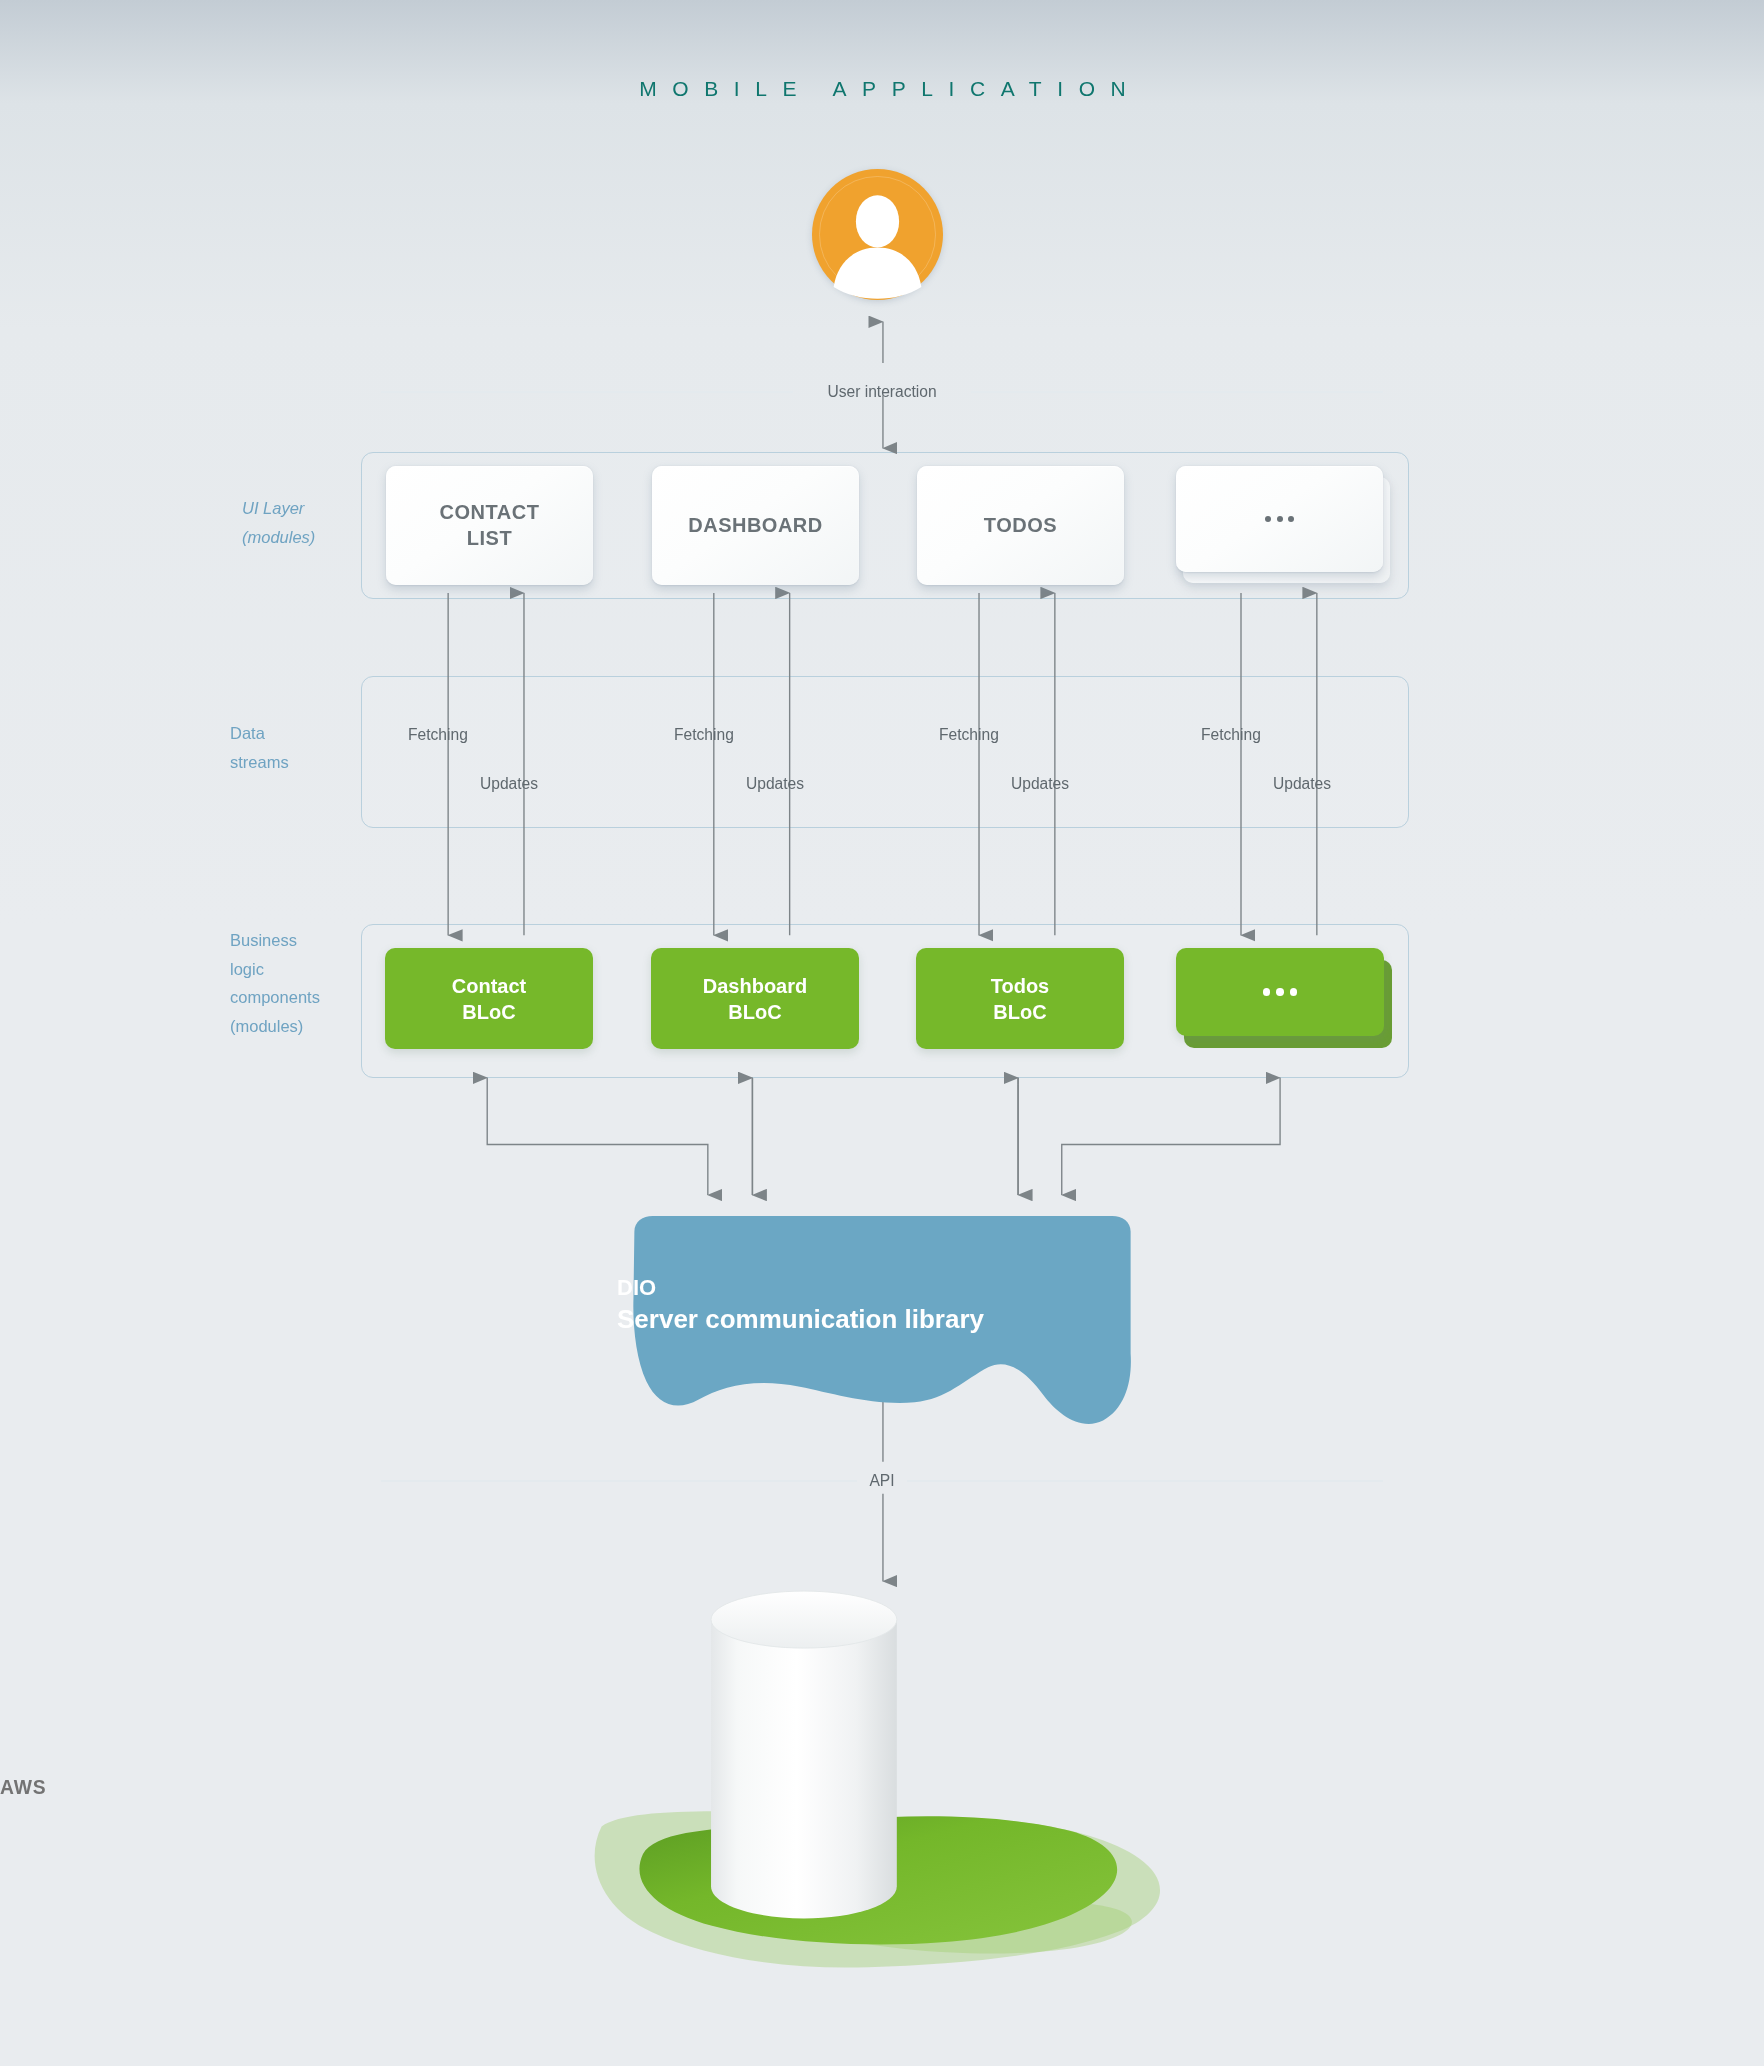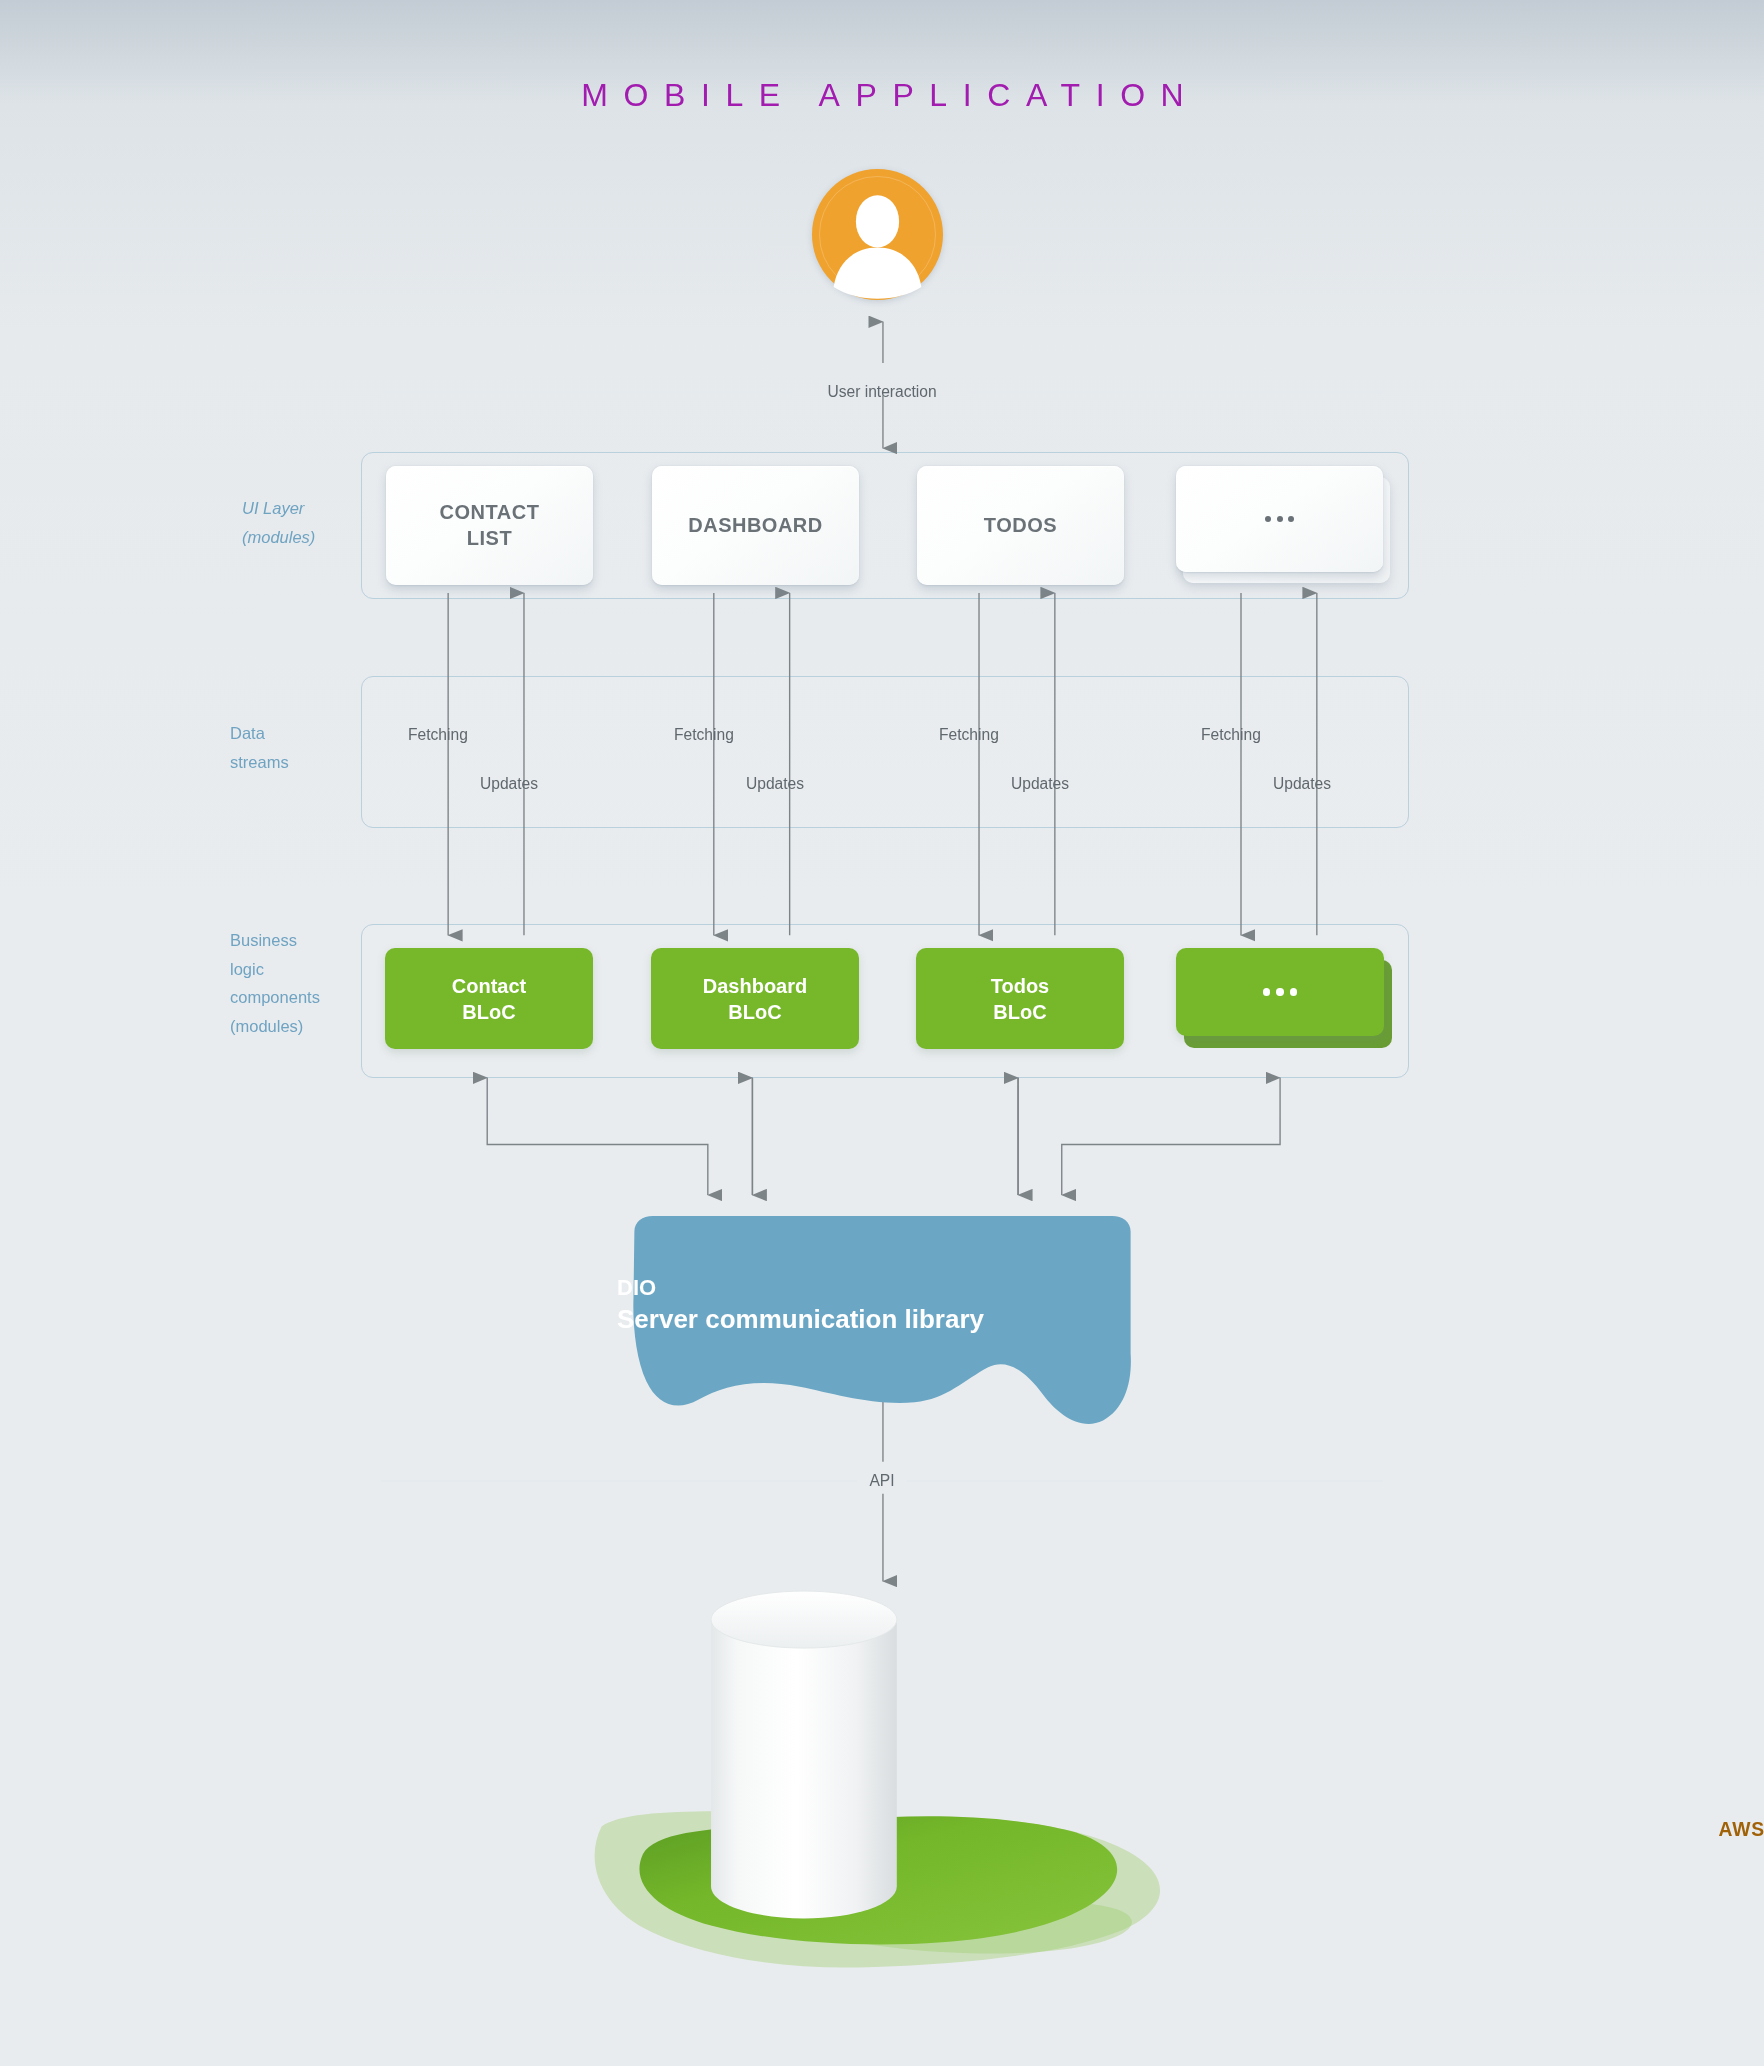--- a/index.html
+++ b/index.html
@@ -12,23 +12,23 @@
     background: linear-gradient(180deg, #c3ccd4 0%, #dde3e7 5%, #e6eaed 16%, #e9ecef 45%, #e9ecef 100%);
     position: relative;
   }
   #stage { position: absolute; inset: 0; }
 
   
   .title {
     position: absolute;
     top: 77px; left: 0; width: 100%;
     text-align: center;
-    font-size: 32px;
+    font-size: 21px;
     letter-spacing: 15.6px;
-    color: #a21caf;
+    color: #0f766e;
     font-weight: 400;
     text-indent: 15.6px;
   }
 
   
   .avatar {
     position: absolute;
     left: 812px; top: 169px;
     width: 131px; height: 131px;
     border-radius: 50%;
@@ -164,23 +164,23 @@
   
   .server-wrap { position: absolute; left: 574px; top: 1569px; width: 607px; height: 423px; }
   .server-wrap svg { width: 100%; height: 100%; display:block; }
   .server-label {
     position: absolute; left: 0; width: 100%; top: 1716px;
     text-align: center;
     font-size: 18.4px; font-weight: bold; color: #7b8287;
     letter-spacing: 1.4px;
   }
   .aws-label {
-    position: absolute; left: 0; width: 100%; top: 1819px;
-    text-align: right;
-    font-size: 19.3px; font-weight: bold; color: #a16207;
+    position: absolute; left: 0; width: 100%; top: 1777px;
+    text-align: left;
+    font-size: 19.3px; font-weight: bold; color: #737373;
     letter-spacing: 0.9px;
   }
 
   
   .streamlabel {
     position: absolute;
     font-size: 15.6px;
     color: #5f686e;
     white-space: nowrap;
     text-align: center;

